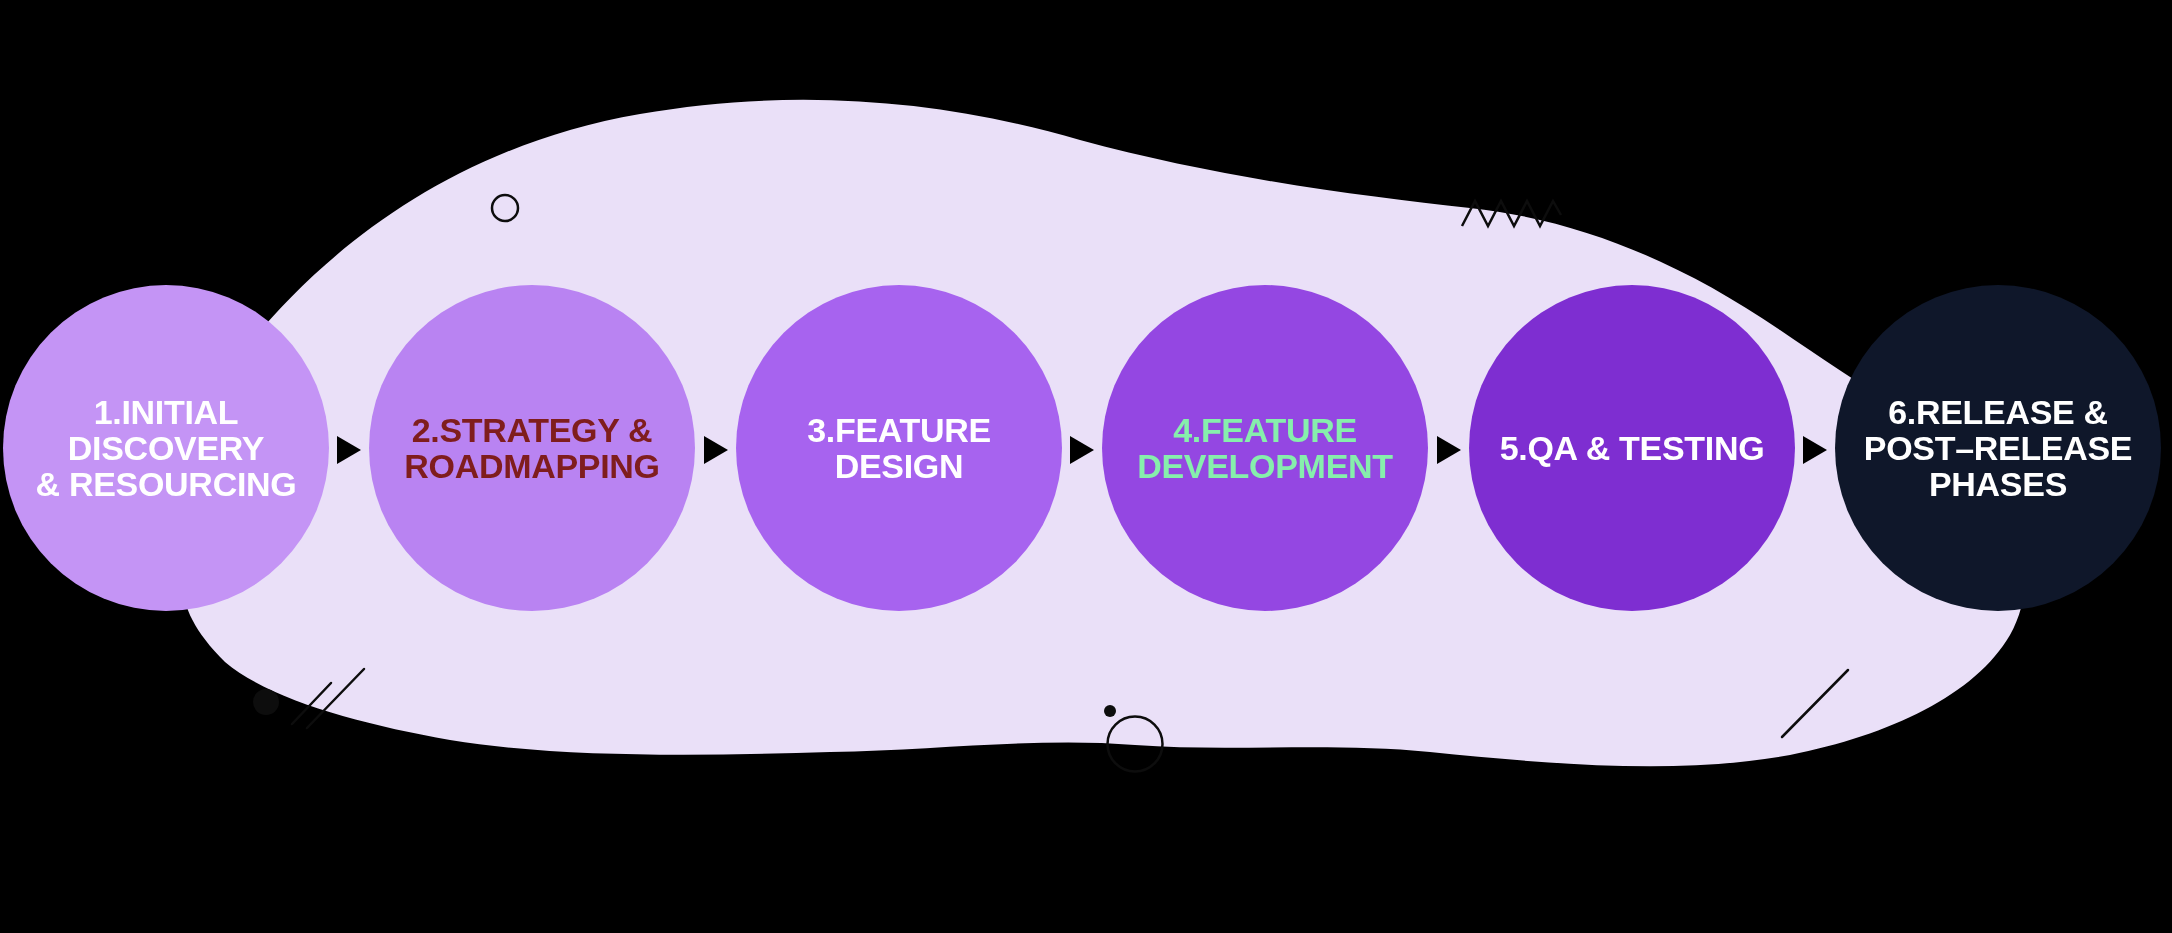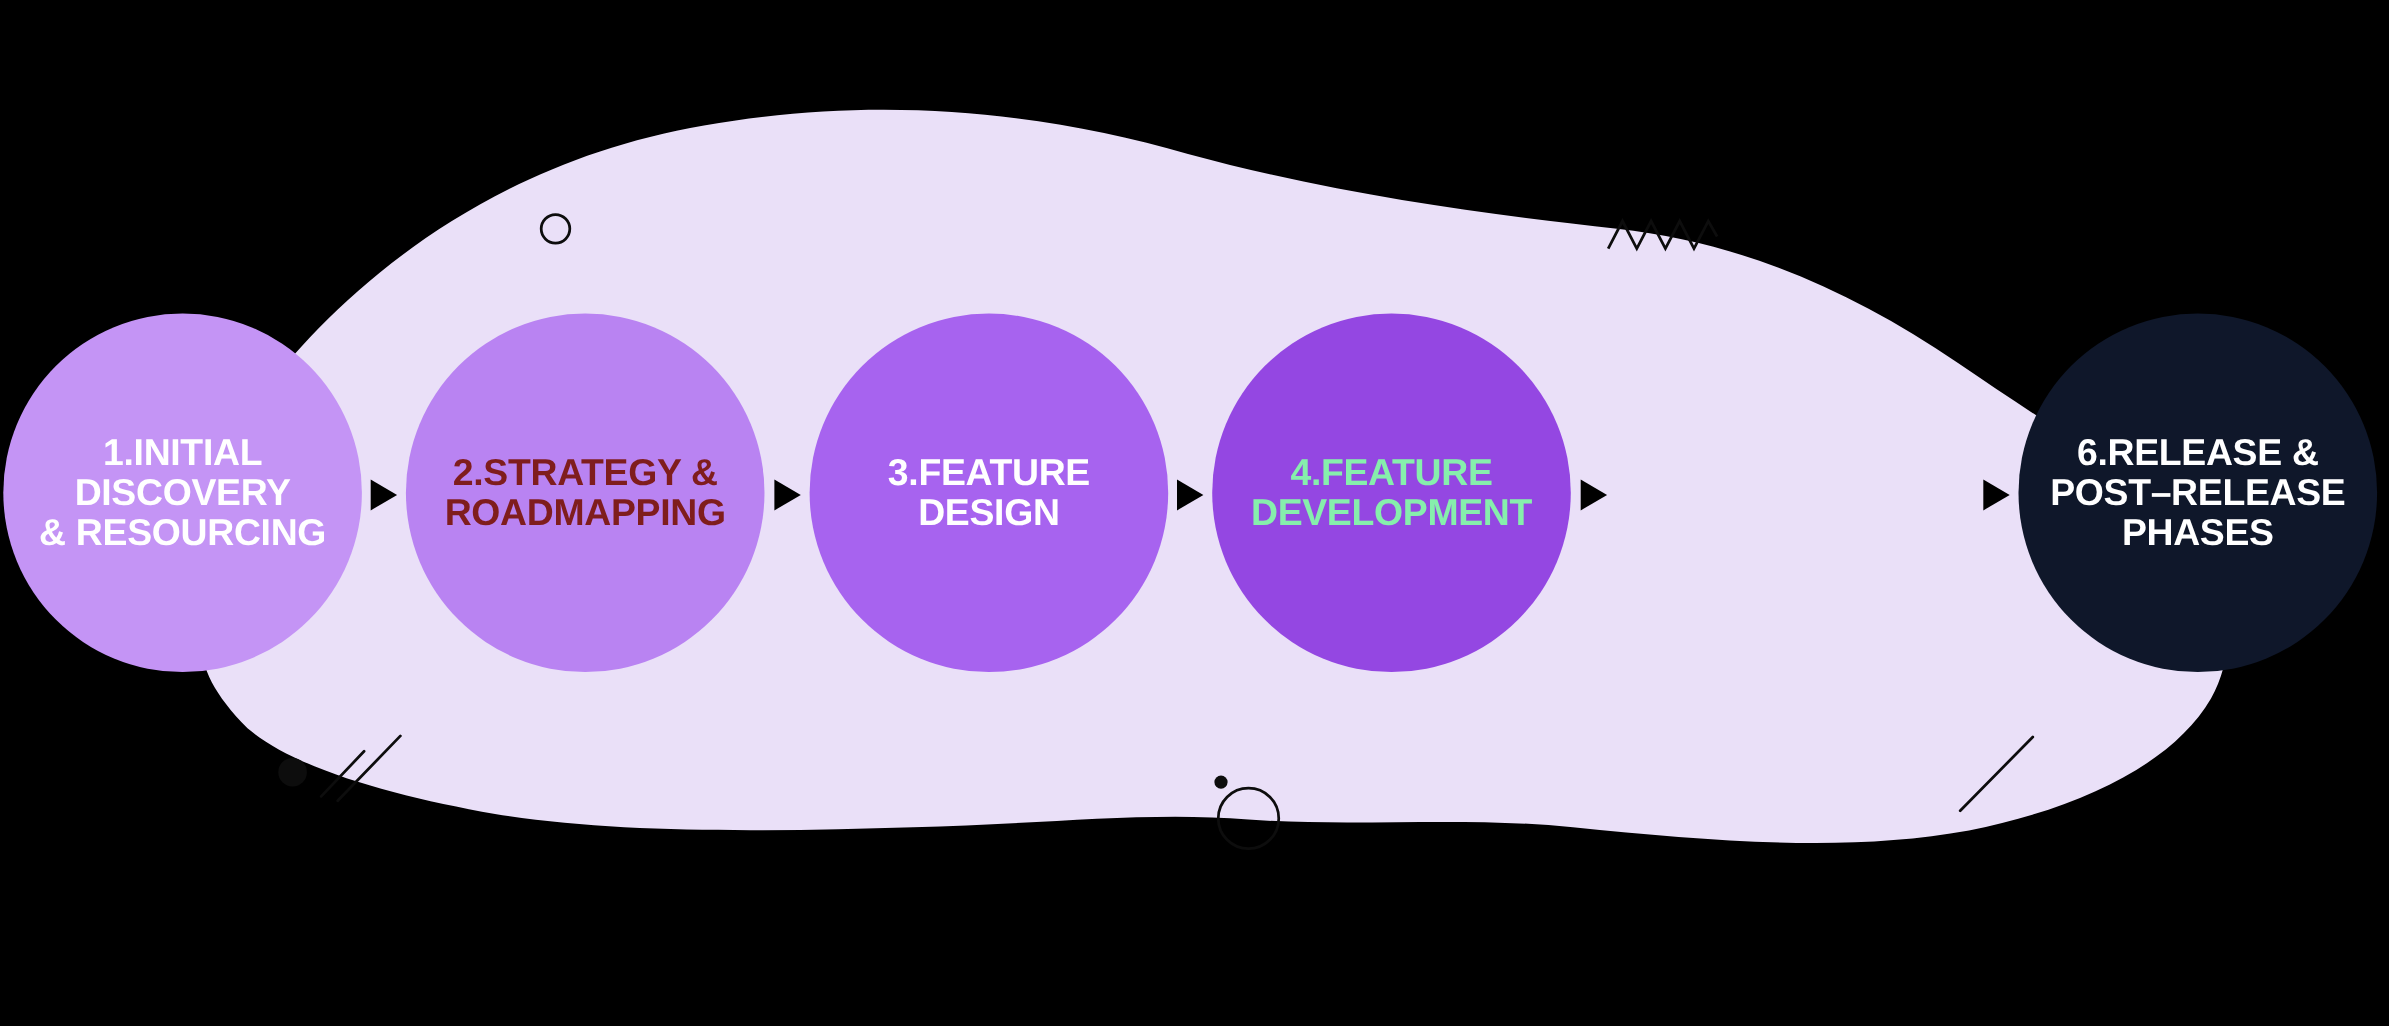--- a/index.html
+++ b/index.html
@@ -121,20 +121,23 @@
 
   <div class="flow-arrow a3" style="border-left-color: rgb(0, 0, 0);"></div>
 
   <div class="step-circle c4" style="background-color: rgb(148, 71, 226);">
     <div class="step-label" style="color: #86efac;">4.FEATURE
 DEVELOPMENT</div>
   </div>
 
   <div class="flow-arrow a4" style="border-left-color: rgb(0, 0, 0);"></div>
 
+  <div class="step-circle c5" style="background-color: rgb(126, 46, 209);">
+    <div class="step-label" style="color: rgb(255, 255, 255);">5.QA &amp; TESTING</div>
+  </div>
 
   <div class="flow-arrow a5" style="border-left-color: rgb(0, 0, 0);"></div>
 
   <div class="step-circle c6" style="background-color: #0f172a;">
     <div class="step-label" style="color: rgb(255, 255, 255);">6.RELEASE &amp;
 POST–RELEASE
 PHASES</div>
   </div>
 
 </div>

